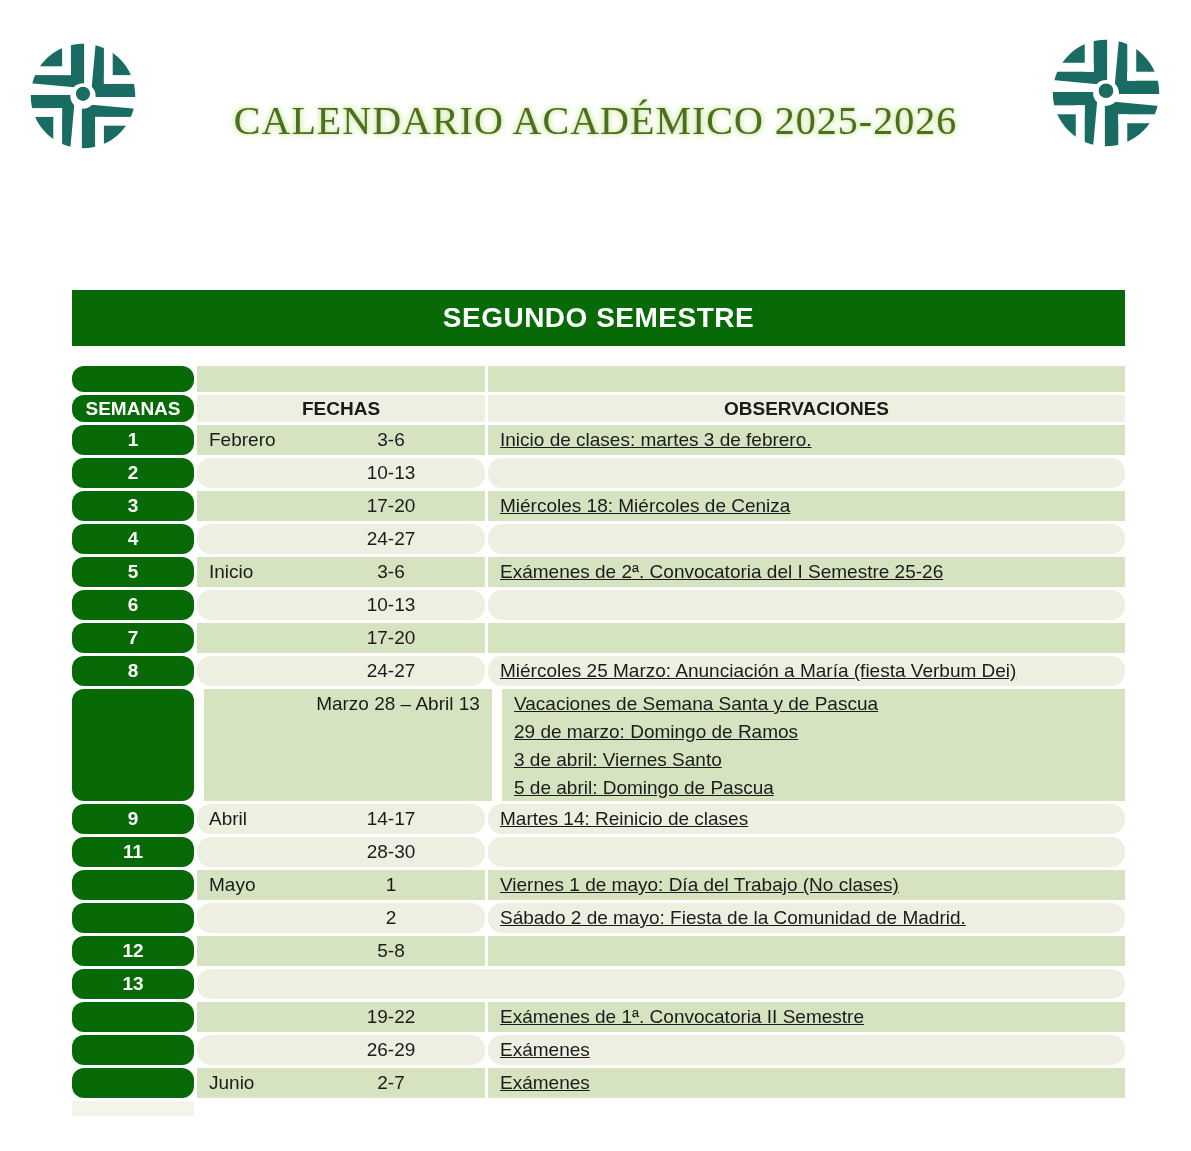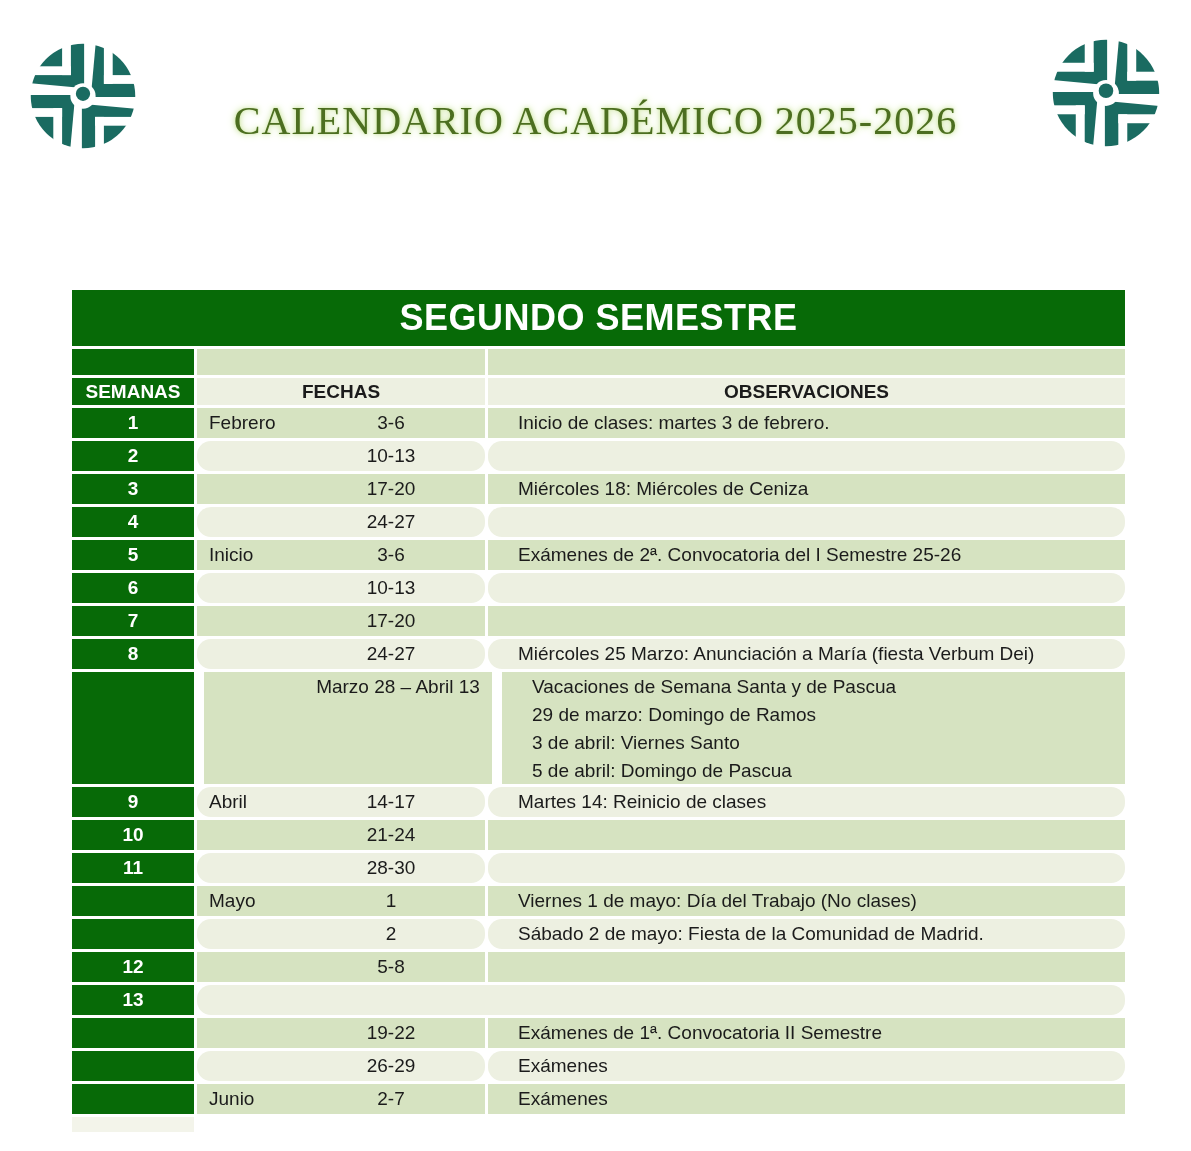--- a/index.html
+++ b/index.html
@@ -24,37 +24,37 @@
     font-size:40px;letter-spacing:1px;
     color:var(--title-green,#4c6e20);
     text-shadow:0 0 2px var(--title-glow,#d2e8aa),
                 0 0 5px var(--title-glow,#d2e8aa),
                 0 0 9px var(--title-glow,#d2e8aa);
   }
 
   
   .calendar-table{position:absolute;left:72px;top:290px;width:1053px;}
   .band-title{
-    height:56px;margin-bottom:3px;background:var(--dark-green,#076a07);
-    color:#ffffff;font-weight:bold;font-size:36px;letter-spacing:.5px;
+    height:56px;margin-bottom:20px;background:var(--dark-green,#076a07);
+    color:#ffffff;font-weight:bold;font-size:28px;letter-spacing:.5px;
     display:flex;align-items:center;justify-content:center;
   }
   .row{display:flex;gap:3px;margin-bottom:3px;height:30px;}
   .row.tall{height:112px;gap:10px;}
   .row.blank-row{height:26px;}
   .row.header-row{height:27px;}
 
   .cell{box-sizing:border-box;font-size:19px;}
   .week-cell{
     flex:0 0 122px;background:var(--dark-green,#076a07);
     color:#fff;font-weight:bold;
-    display:flex;align-items:center;justify-content:center;
+    display:flex;align-items:center;justify-content:center;border-radius:12px;
   }
   .fechas-cell{flex:0 0 288px;display:flex;align-items:center;}
-  .obs-cell{flex:1 1 auto;display:flex;flex-direction:column;justify-content:center;padding-left:30px;}
+  .obs-cell{flex:1 1 auto;display:flex;flex-direction:column;justify-content:center;padding-left:12px;text-decoration:underline;}
 
   .band-medium{background:var(--medium-band,#d6e3c1);}
   .band-light{background:var(--light-band,#edf0e1);border-radius:14px;}
 
   .fechas-cell .month{flex:0 0 100px;padding-left:12px;box-sizing:border-box;}
   .fechas-cell .dates{flex:1 1 auto;text-align:center;}
 
   .header-row .head-cell{
     display:flex;align-items:center;justify-content:center;
     font-weight:bold;background:var(--light-band,#edf0e1);
@@ -208,28 +208,20 @@
           <div class="cell week-cell">9</div>
           <div class="cell fechas-cell band-light">
             <span class="month">Abril</span>
             <span class="dates">14-17</span>
           </div>
           <div class="cell obs-cell band-light">
             <div class="obs-line">Martes 14: Reinicio de clases</div>
           </div>
         </div>
         <div class="row">
-          <div class="cell week-cell">10</div>
-          <div class="cell fechas-cell band-medium">
-            <span class="month"></span>
-            <span class="dates">21-24</span>
-          </div>
-          <div class="cell obs-cell band-medium"></div>
-        </div>
-        <div class="row">
           <div class="cell week-cell">11</div>
           <div class="cell fechas-cell band-light">
             <span class="month"></span>
             <span class="dates">28-30</span>
           </div>
           <div class="cell obs-cell band-light"></div>
         </div>
         <div class="row">
           <div class="cell week-cell"></div>
           <div class="cell fechas-cell band-medium">

